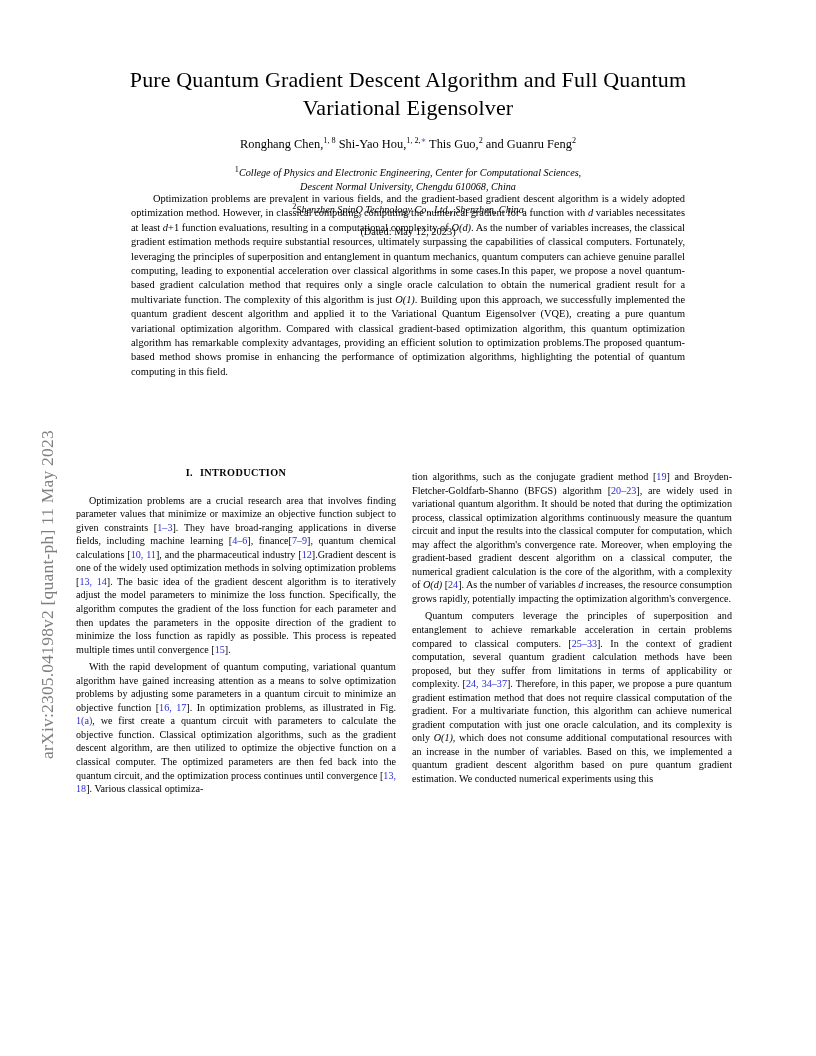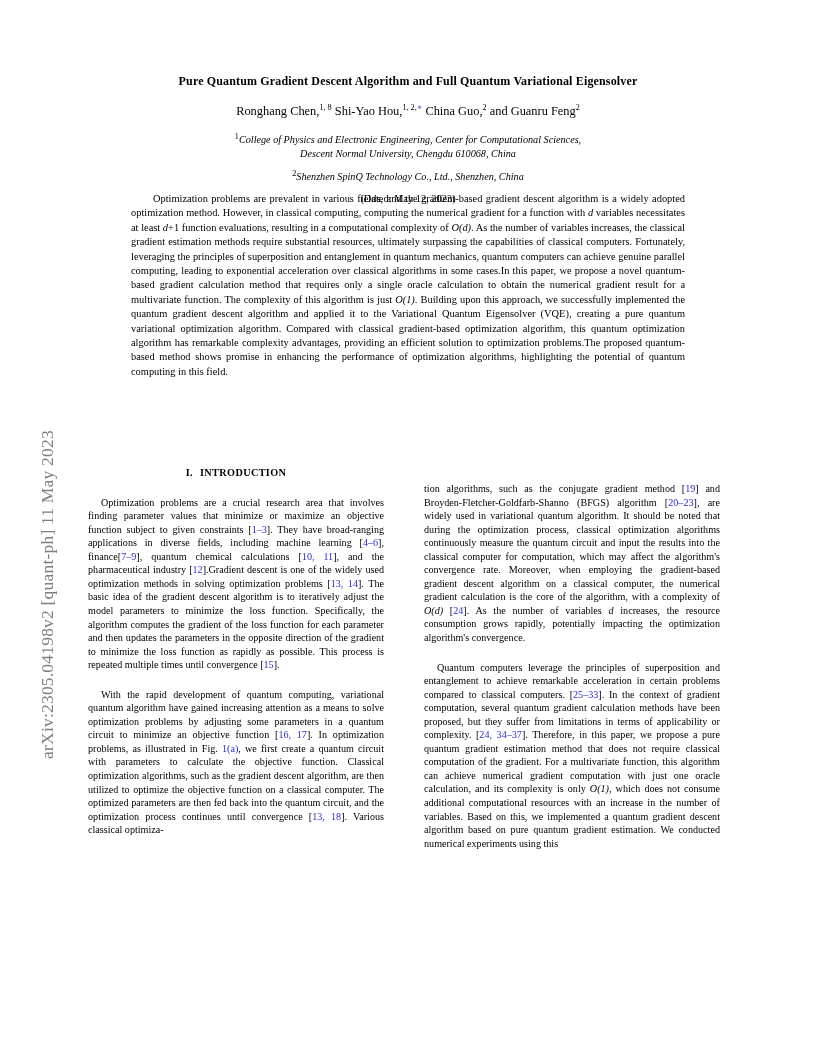--- a/index.html
+++ b/index.html
@@ -37,25 +37,25 @@
 
   
   #header {
     position: absolute;
     left: 72px;
     top: 62px;
     width: 672px;
     text-align: center;
   }
   #paper-title {
-    font-size: 12px;
-    font-weight: bold;
+    font-size: 22px;
+    font-weight: normal;
     line-height: 1.28;
     letter-spacing: 0.15px;
-    margin: 12px auto;
+    margin: 4px auto;
     width: 600px;
   }
   #authors {
     margin-top: 14px;
     font-size: 12.4px;
     line-height: 1.35;
   }
   .sup {
     font-size: 8.2px;
     vertical-align: super;
@@ -116,21 +116,21 @@
   }
   .section-heading {
     text-align: center;
     font-size: 10.2px;
     font-weight: bold;
     letter-spacing: 0.4px;
     margin: 0 0 14px 0;
   }
   .section-heading .num { margin-right: 7px; }
   p.para {
-    margin: 16px;
+    margin: 4px;
     text-indent: 13px;
   }
   p.para.first { text-indent: 13px; }
   .cite {
     color: #2b2bd4;
     cursor: pointer;
   }
   .mathit {
     font-family: "Liberation Serif", "DejaVu Serif", serif;
     font-style: italic;
@@ -142,21 +142,21 @@
 
 <div id="page">
 
   <div id="arxiv-stamp">arXiv:2305.04198v2  [quant-ph]  11 May 2023</div>
 
   <div id="header">
 
     <h1 id="paper-title">Pure Quantum Gradient Descent Algorithm and Full Quantum Variational Eigensolver</h1>
 
     <div id="authors">
-      <span>Ronghang Chen,</span><span class="sup">1, 8</span><span> Shi-Yao Hou,</span><span class="sup">1, 2,</span><span class="footnote-star">∗</span><span> China Guo,</span><span class="sup">2</span><span> and Guanru Feng</span><span class="sup">2</span>
+      <span>Ronghang Chen,</span><span class="sup">1, 8</span><span> Shi-Yao Hou,</span><span class="sup">1, 2,</span><span class="footnote-star">∗</span><span> This Guo,</span><span class="sup">2</span><span> and Guanru Feng</span><span class="sup">2</span>
     </div>
 
     <div class="affil" id="affil-1">
       <span class="sup">1</span><span>College of Physics and Electronic Engineering, Center for Computational Sciences,</span>
       <div>Descent Normal University, Chengdu 610068, China</div>
     </div>
 
     <div class="affil">
       <span class="sup">2</span><span>Shenzhen SpinQ Technology Co., Ltd., Shenzhen, China</span>
     </div>

